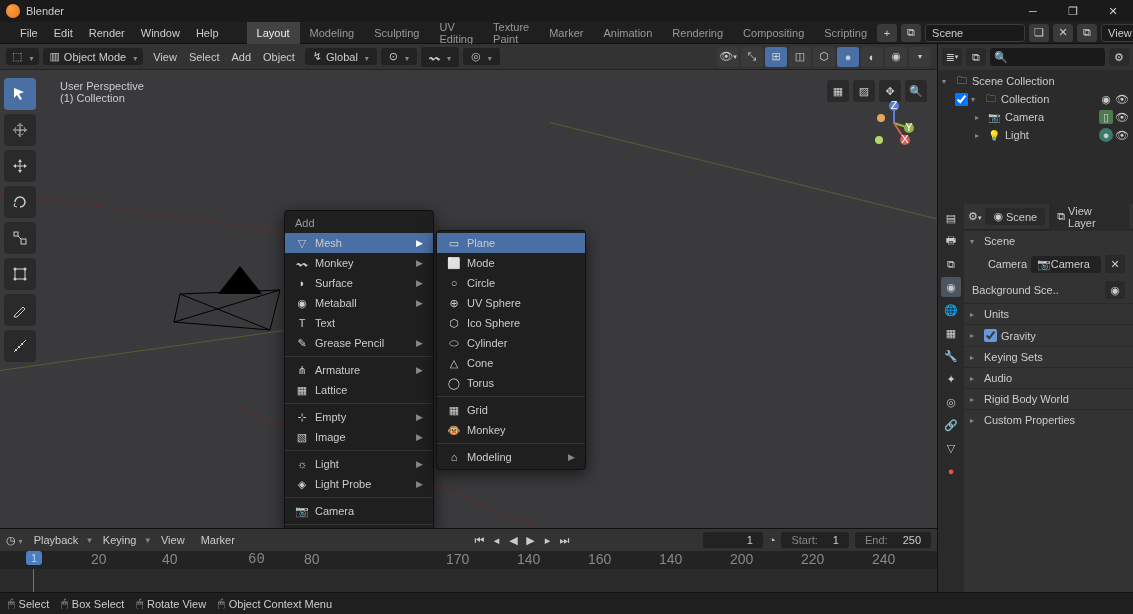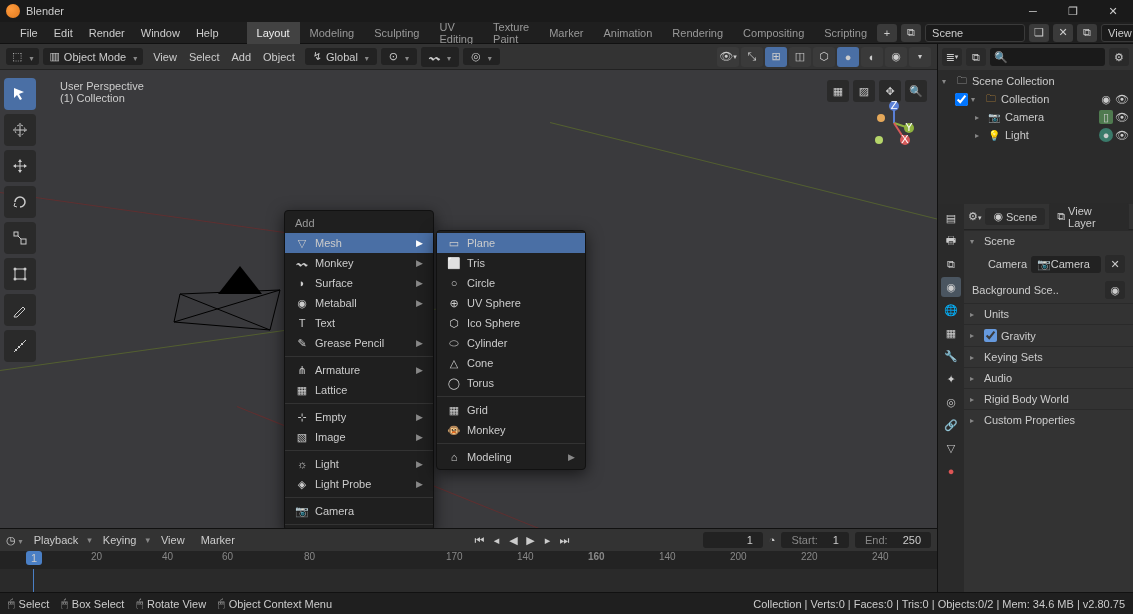--- a/index.html
+++ b/index.html
@@ -64,21 +64,21 @@
 
 .timeline { height: 86px; background: #2a2a2a; border-top: 1px solid #111; display: flex; flex-direction: column; }
 .timeline-header { height: 22px; background: #333; display: flex; align-items: center; padding: 0 6px; gap: 6px; }
 .timeline-header .menu-link { padding: 0 5px; }
 .timeline-header .chev { font-size: 9px; color: #888; margin-left: -2px; }
 .timeline-header .play-controls { display: flex; gap: 1px; margin-left: auto; margin-right: auto; position: absolute; left: 50%; transform: translateX(-95px); }
 .timeline-header .play-controls .pb { width: 16px; height: 16px; display: flex; align-items: center; justify-content: center; }
 .timeline-header .right-fields { margin-left: auto; display: flex; gap: 6px; align-items: center; }
 .timeline-header .num-fld { background: #222; border-radius: 3px; padding: 2px 10px; display: flex; align-items: center; gap: 6px; min-width: 60px; justify-content: flex-end; }
 .timeline-ruler { height: 18px; background: #232323; display: flex; position: relative; }
-.timeline-ruler .tick { position: absolute; top: 0; font-size: 10px; color: #888; }
+.timeline-ruler .tick { position: absolute; top: 0; font-size: 14px; color: #888; }
 .timeline-ruler .playhead { position: absolute; top: 0; background: #4a7fc5; color: #fff; padding: 1px 5px; border-radius: 3px; font-size: 10px; }
 .timeline-body { flex: 1; background: #2a2a2a; position: relative; }
 .timeline-body .playhead-line { position: absolute; top: 0; bottom: 0; width: 1px; background: #4a7fc5; }
 
 
 .right-panel { width: 196px; background: #2b2b2b; border-left: 1px solid #111; display: flex; flex-direction: column; }
 .outliner { height: 160px; display: flex; flex-direction: column; }
 .outliner-header { height: 26px; background: #333; display: flex; align-items: center; padding: 0 4px; gap: 4px; }
 .outliner-header .ib { width: 20px; height: 18px; background: #2a2a2a; border-radius: 3px; display: flex; align-items: center; justify-content: center; }
 .outliner-header .search { flex: 1; background: #1a1a1a; border-radius: 3px; height: 18px; padding: 0 4px; display: flex; align-items: center; }
@@ -378,21 +378,21 @@
           <div class="sep"></div>
         </div>
 
       <div class="ctx-menu" id="mesh-menu" style="left:436px;top:160px;width:150px">
           <div class="item hovered">
             <span class="icon">▭</span>
             <span>Plane</span>
           </div>
           <div class="item">
             <span class="icon">⬜</span>
-            <span>Tris</span>
+            <span>Mode</span>
           </div>
           <div class="item">
             <span class="icon">○</span>
             <span>Circle</span>
           </div>
           <div class="item">
             <span class="icon">⊕</span>
             <span>UV Sphere</span>
           </div>
           <div class="item">
@@ -453,25 +453,25 @@
             </div>
           <div class="pb">◔</div>
           <div class="num-fld"><span style="color:#888">Start:</span>&nbsp;<span>1</span></div>
           <div class="num-fld"><span style="color:#888">End:</span>&nbsp;<span>250</span></div>
         </div>
       </div>
       <div class="timeline-ruler" id="timeline-ruler">
         <div class="playhead" style="left:26px"><span>1</span></div>
       <div class="tick" style="left: 91px;">20</div>
           <div class="tick" style="left: 162px;">40</div>
-          <div class="tick" style="left: 222px;">60</div>
+          <div class="tick" style="left: 248px; font-family: Liberation Mono, monospace;">60</div>
           <div class="tick" style="left: 304px;">80</div>
           <div class="tick" style="left: 446px;">170</div>
           <div class="tick" style="left: 517px;">140</div>
-          <div class="tick" style="left: 588px; font-weight: bold;">160</div>
+          <div class="tick" style="left: 588px;">160</div>
           <div class="tick" style="left: 659px;">140</div>
           <div class="tick" style="left: 730px;">200</div>
           <div class="tick" style="left: 801px;">220</div>
           <div class="tick" style="left: 872px;">240</div>
         </div>
       <div class="timeline-body">
         <div class="playhead-line" style="left:33px"></div>
       </div>
     </div>
   </div>
@@ -603,16 +603,13 @@
       <span>Box Select</span>
     </div>
   <div class="seg">
       <span>🖱</span>
       <span>Rotate View</span>
     </div>
   <div class="seg">
       <span>🖱</span>
       <span>Object Context Menu</span>
     </div>
-  <div class="right">
-      <span>Collection | Verts:0 | Faces:0 | Tris:0 | Objects:0/2 | Mem: 34.6 MB | v2.80.75</span>
-    </div>
 </div>
 
 </body></html>

